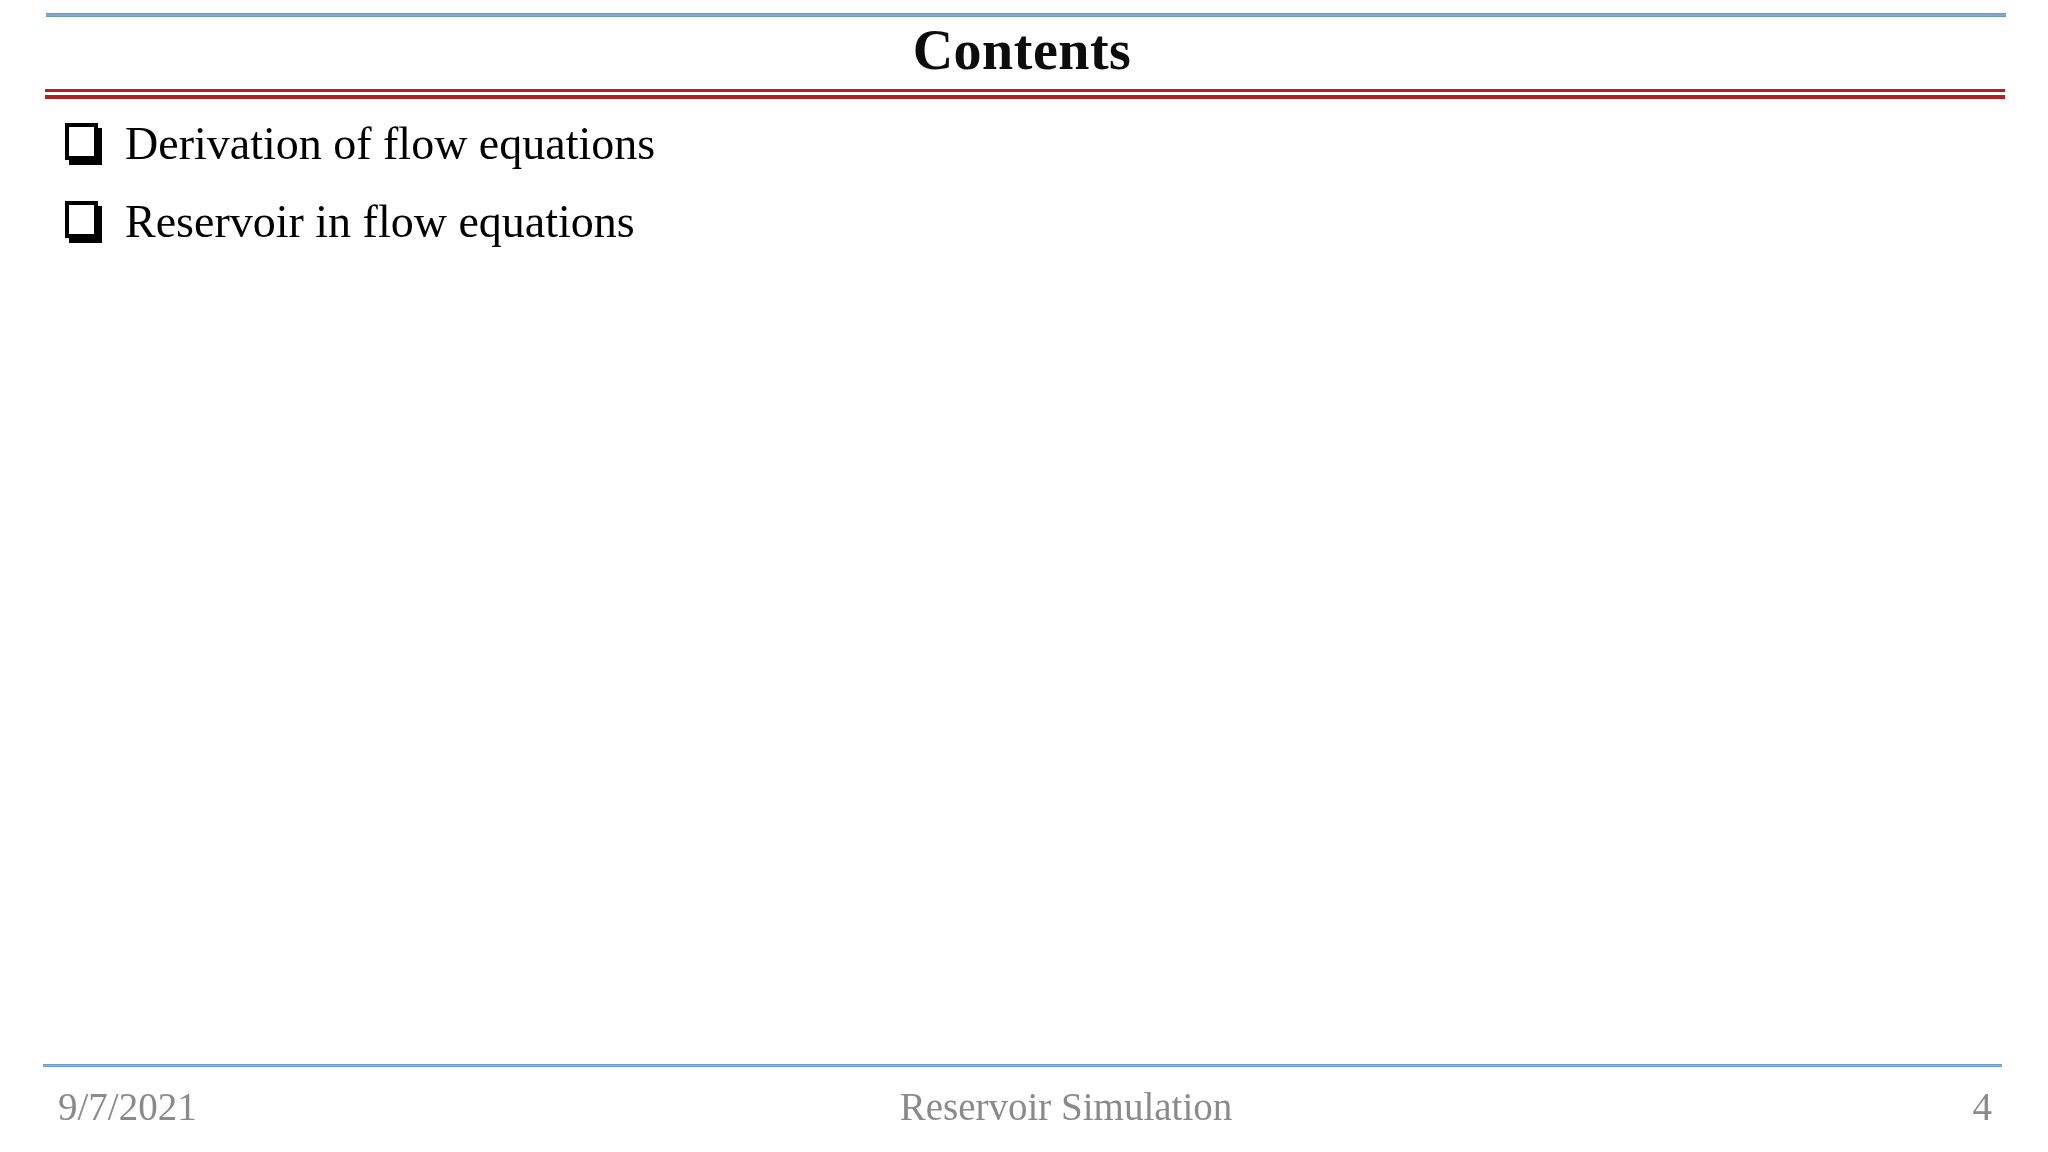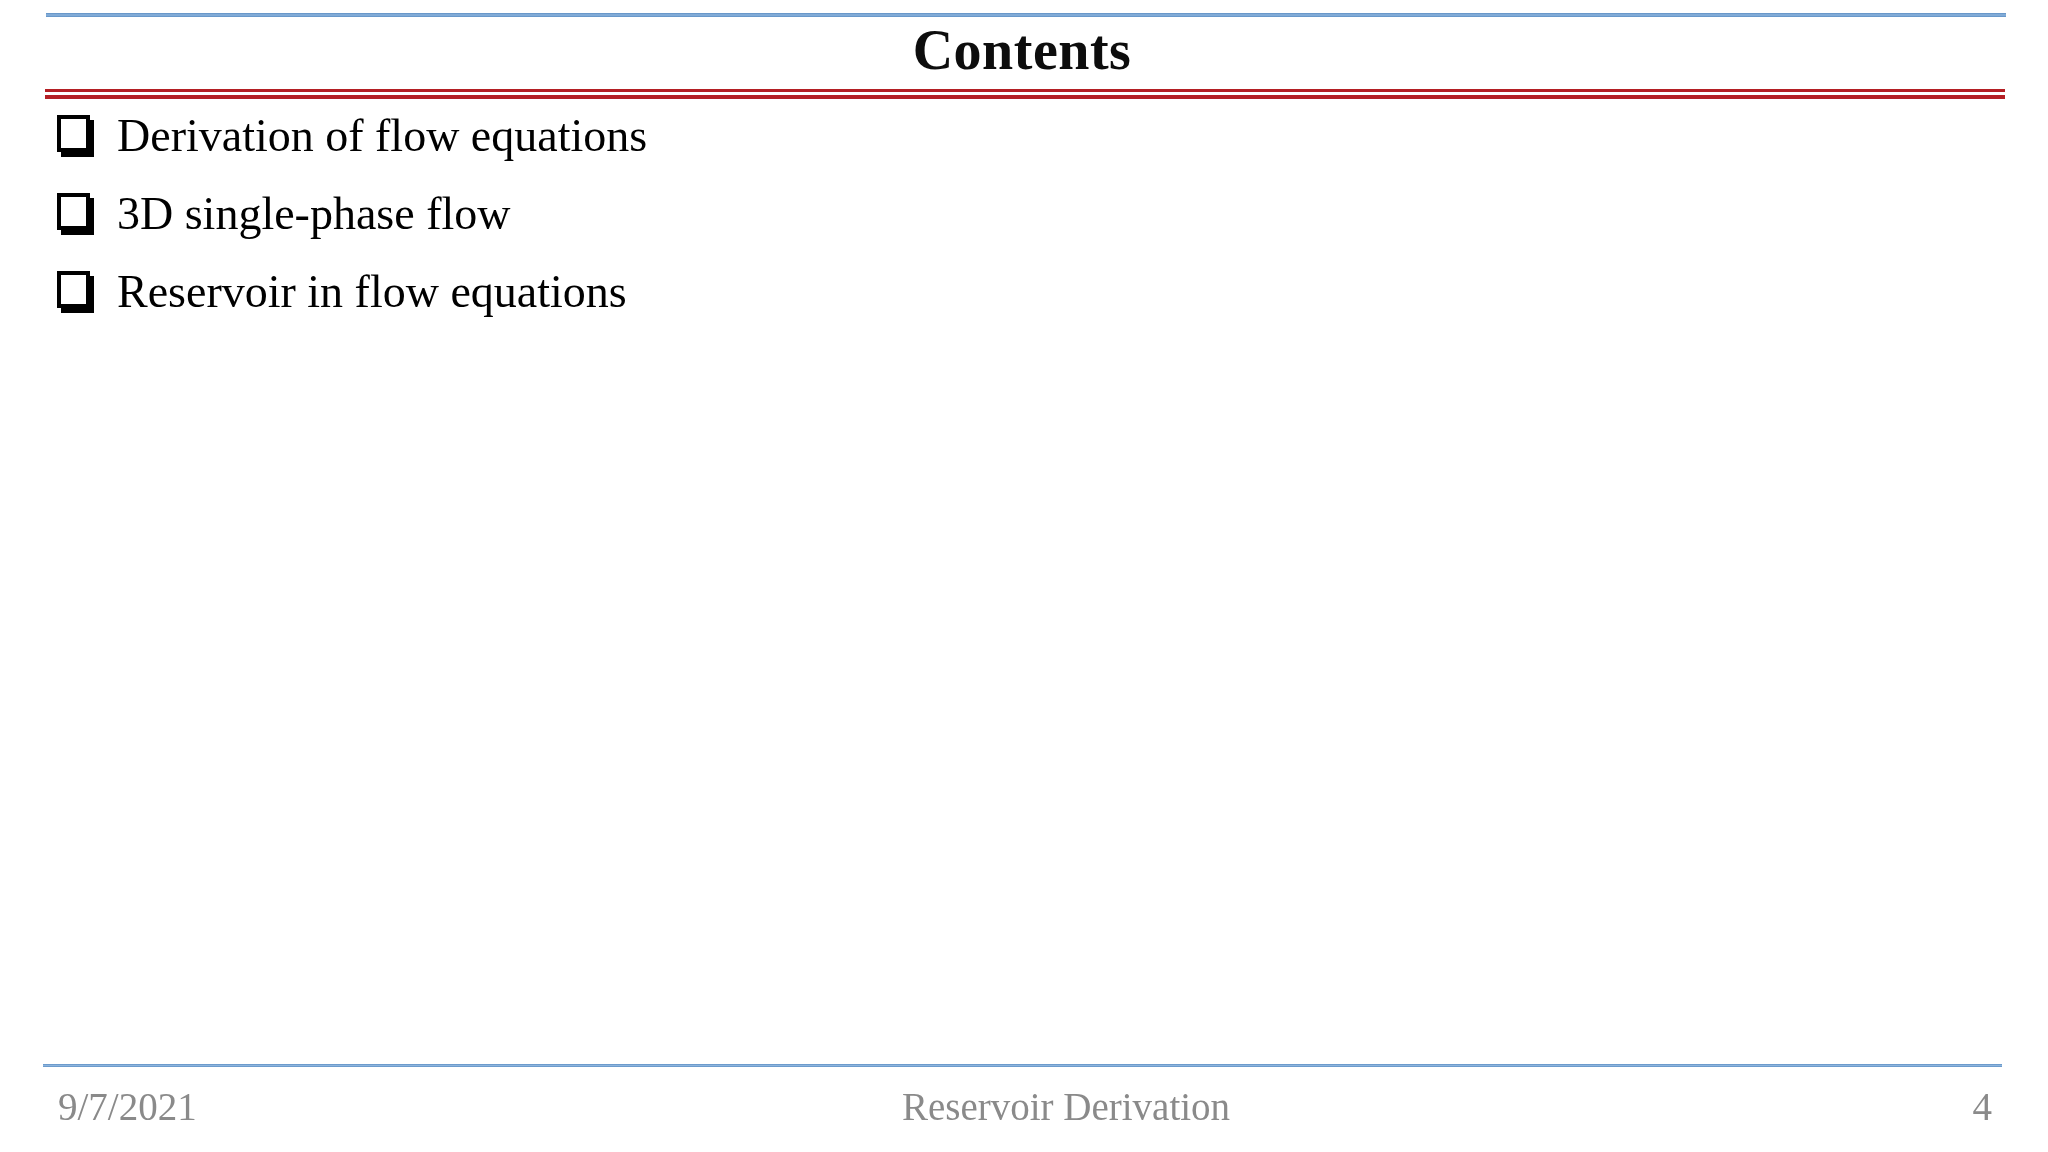--- a/index.html
+++ b/index.html
@@ -47,21 +47,21 @@
     border-bottom: 4px solid #b41f24;
     background: #ffffff;
   }
 
   
   .bullet-list {
     position: absolute;
     top: 108px;
     left: 57px;
     right: 60px;
-    margin: 0;
+    margin: 8px;
     padding: 0;
     list-style: none;
   }
   .bullet-item {
     display: flex;
     align-items: baseline;
     font-size: 46px;
     line-height: 55px;
     color: #000000;
     margin-bottom: 23px;
@@ -128,29 +128,25 @@
 
   <div class="title-rule"></div>
 
   <ul class="bullet-list">
     <li class="bullet-item">
       <span class="checkbox-bullet"></span>
       <span>Derivation of flow equations</span>
     </li>
     <li class="bullet-item">
       <span class="checkbox-bullet"></span>
-      <span>3D single-phase flow</span>
-    </li>
-    <li class="bullet-item">
-      <span class="checkbox-bullet"></span>
       <span>Reservoir in flow equations</span>
     </li>
   </ul>
 
   <div class="footer-rule"></div>
 
   <div class="footer-text">
     <span class="footer-date">9/7/2021</span>
-    <span class="footer-center">Reservoir Derivation</span>
+    <span class="footer-center">Reservoir Simulation</span>
     <span class="footer-page">4</span>
   </div>
 
 </div>
 
 </body></html>

